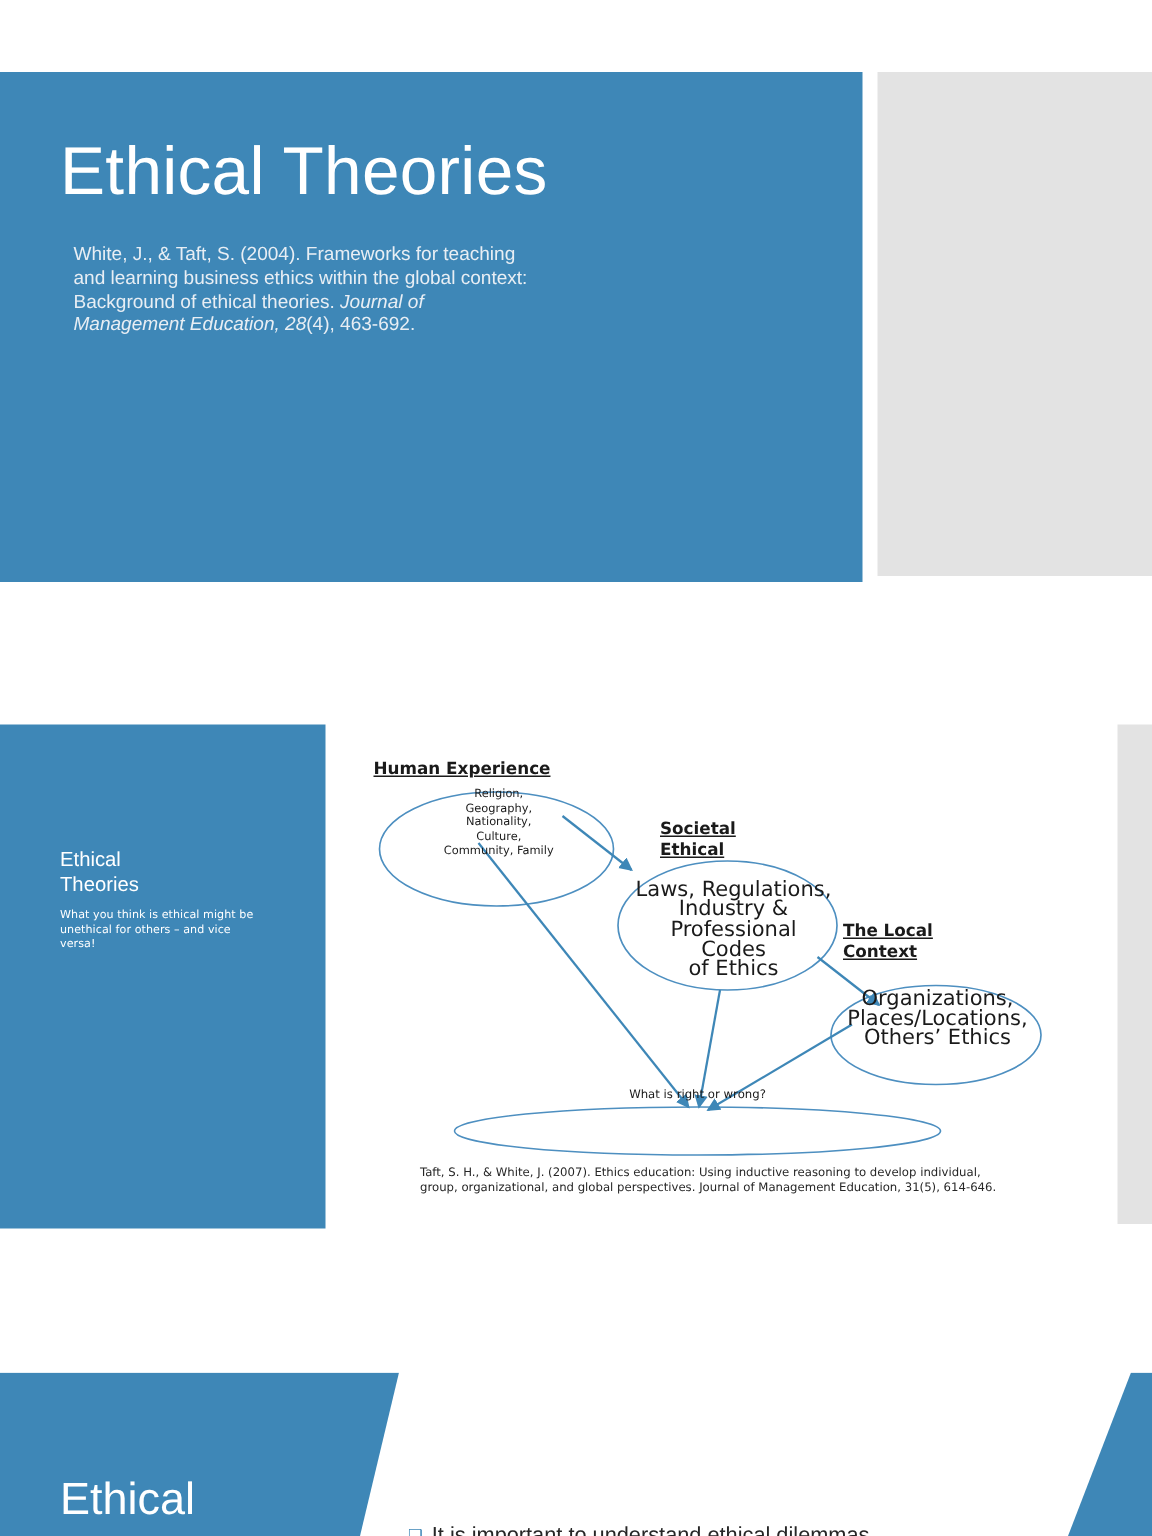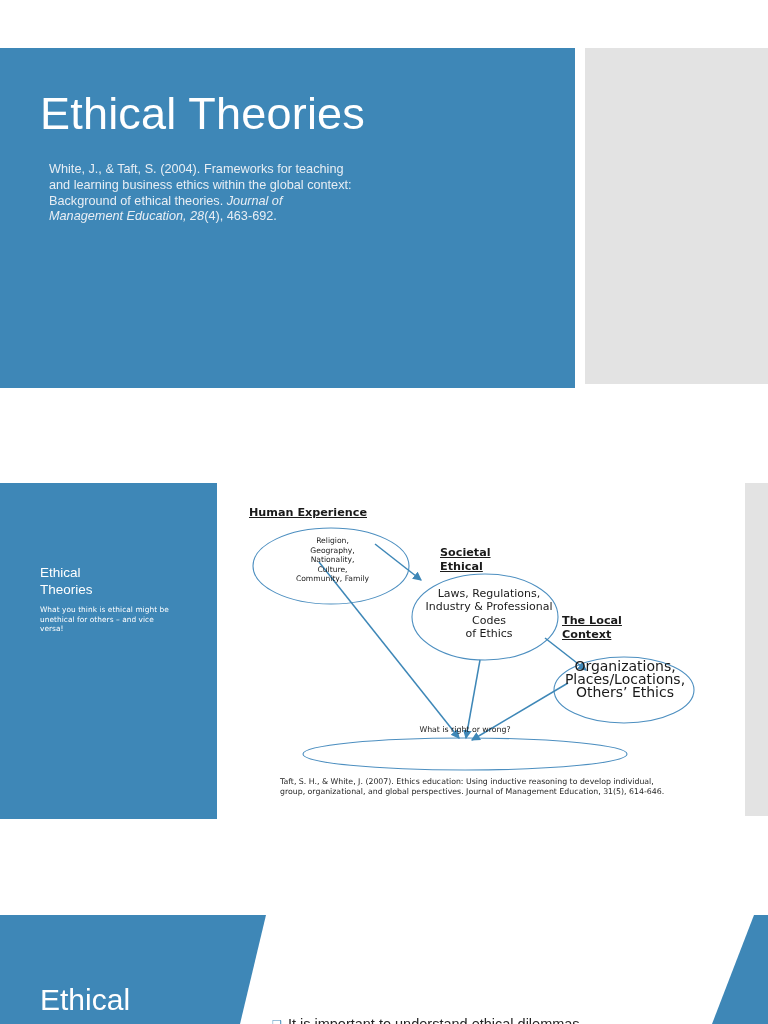--- a/index.html
+++ b/index.html
@@ -135,22 +135,22 @@
   .dg-lbl-human { left: 14px; top: 6px; font-size: 11.2px; }
   .dg-lbl-soc   { left: 205px; top: 46px; font-size: 11.2px; width: 90px; }
   .dg-lbl-local { left: 327px; top: 114px; font-size: 11.2px; width: 92px; }
 
   .dg-text {
     position: absolute;
     font-family: "DejaVu Sans", sans-serif;
     color: #1a1a1a;
     text-align: center;
   }
-  .e1-text { left: 20px; top: 36px; width: 155px; font-size: 7.6px; line-height: 9.6px; }
-  .e2-text { left: 180px; top: 87px; width: 148px; font-size: 11px; line-height: 13.3px; }
+  .e1-text { left: 20px; top: 24px; width: 155px; font-size: 7.6px; line-height: 9.6px; }
+  .e2-text { left: 180px; top: 87px; width: 148px; font-size: 14px; line-height: 13.3px; }
   .e3-text { left: 320px; top: 160px; width: 140px; font-size: 14px; line-height: 13.2px; }
   .e4-text { left: 130px; top: 225px; width: 200px; font-size: 7.8px; }
 
   .s2-cite {
     position: absolute;
     left: 280px;
     top: 297px;
     width: 390px;
     font-size: 7.8px;
     line-height: 10.2px;

